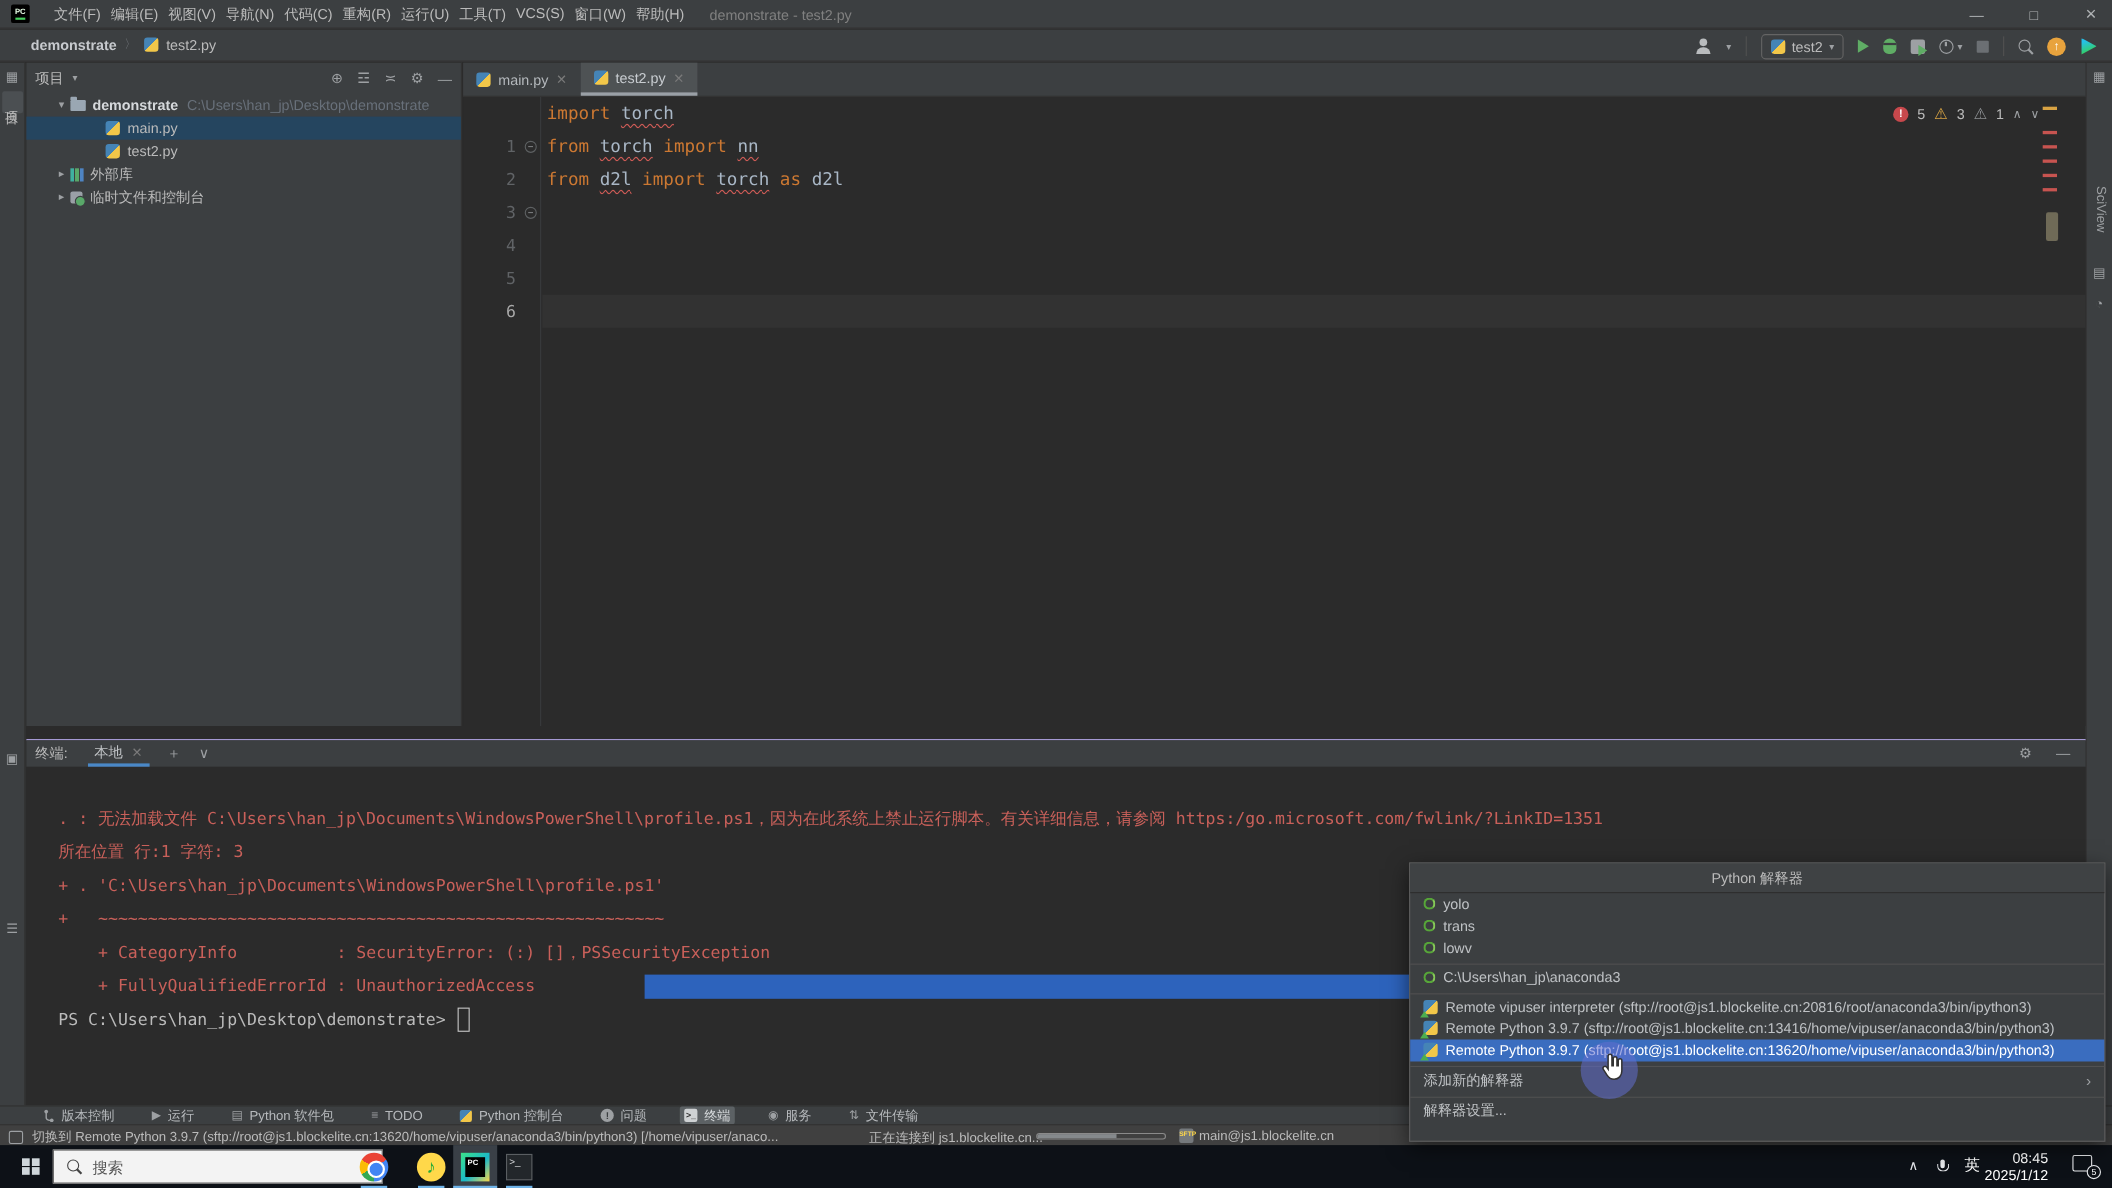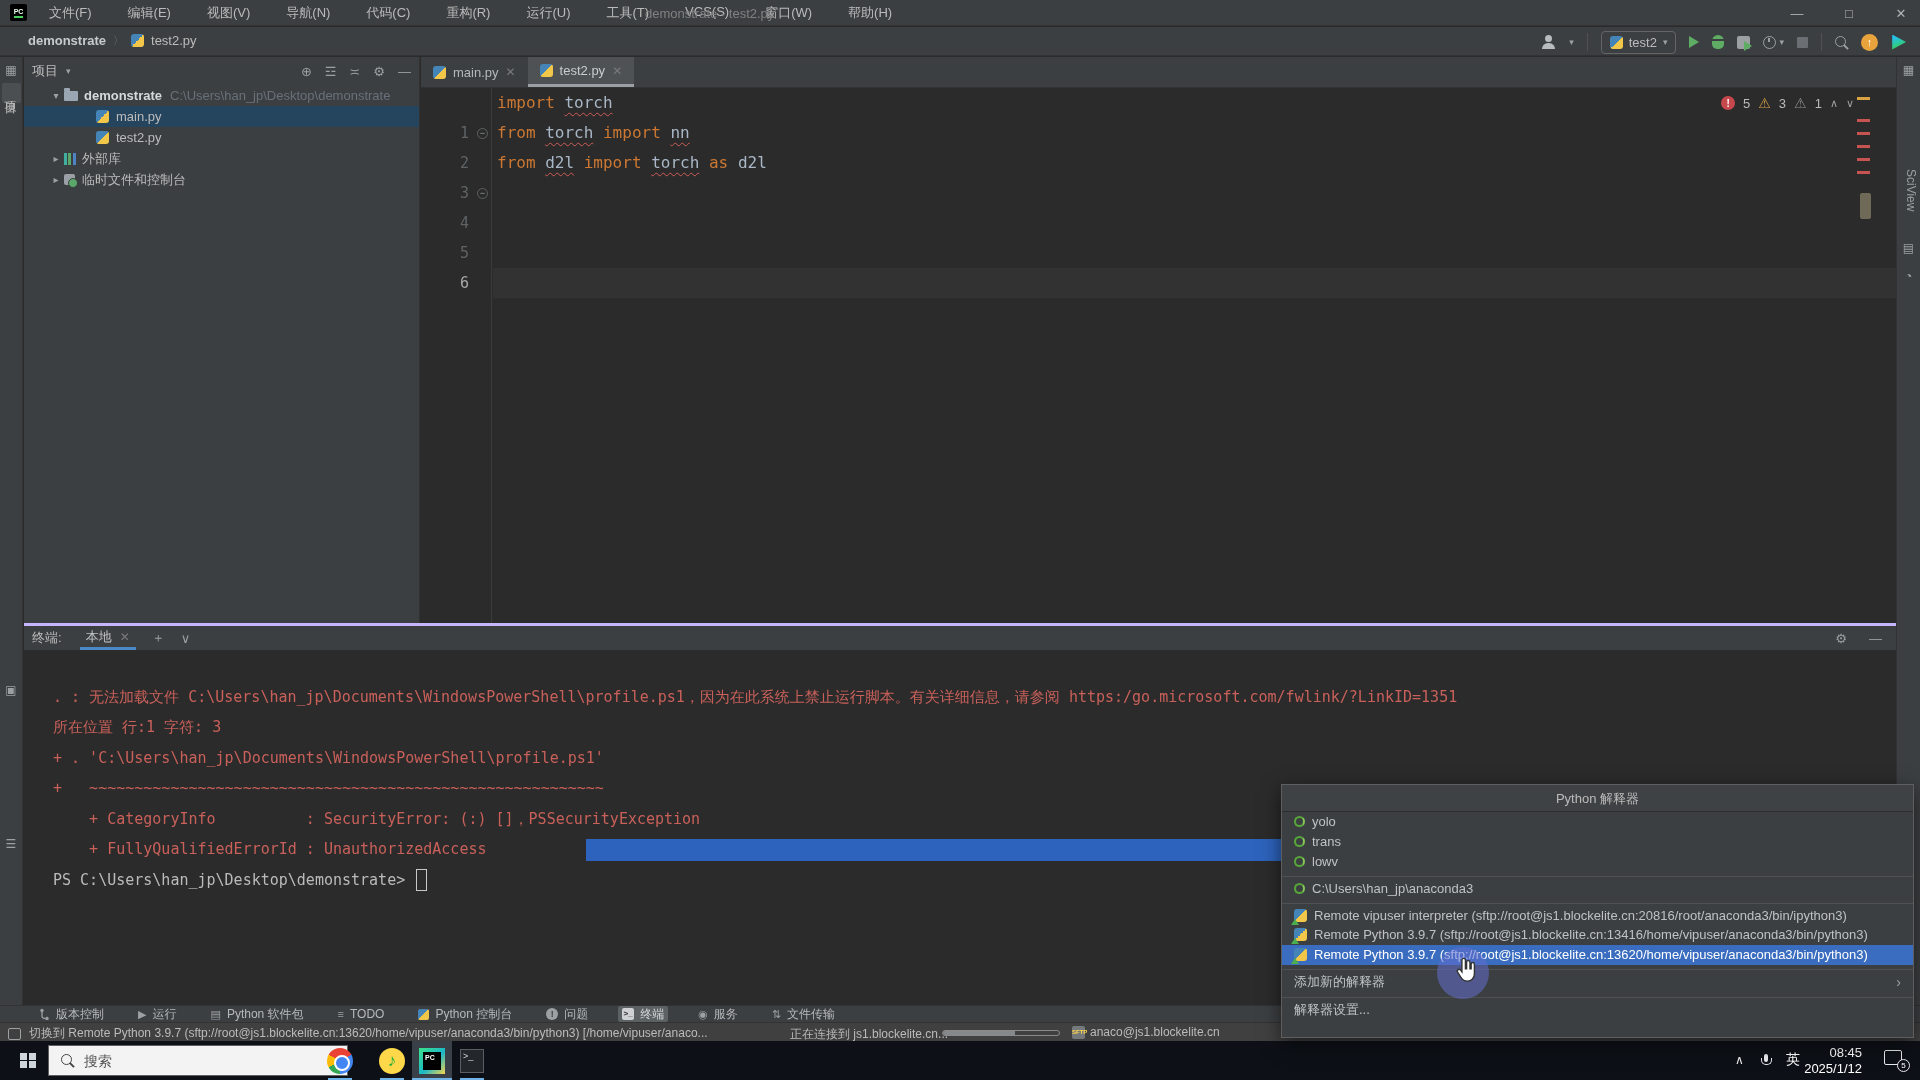--- a/index.html
+++ b/index.html
@@ -3,21 +3,21 @@
 <meta charset="utf-8">
 <style>
   *{margin:0;padding:0;box-sizing:border-box}
   html,body{width:1920px;height:1080px;overflow:hidden}
   body{font-family:"Liberation Sans","DejaVu Sans",sans-serif;background:#2b2b2b;color:#bbbbbb;position:relative;font-size:13px}
 
   
   #titlebar{position:absolute;left:0;top:0;width:1920px;height:26px;background:#3c3f41;border-bottom:1px solid #323232;display:flex;align-items:center}
   .pc-logo{width:17px;height:17px;background:#000;margin-left:10px;border-radius:2px;display:flex;flex-direction:column;align-items:center;justify-content:center;font-size:7px;font-weight:bold;color:#e8ffe8}
   .pc-logo i{display:block;width:9px;height:2px;background:#47d15f;margin-top:1px}
-  #menus{display:flex;gap:36px;margin-left:22px;color:#bbbbbb}
+  #menus{display:flex;gap:9px;margin-left:22px;color:#bbbbbb}
   .menu-item{cursor:default}
   #win-title{position:absolute;left:645px;top:6px;color:#808080}
   #win-controls{position:absolute;right:8px;top:0;height:26px;display:flex;align-items:center;gap:30px;color:#b0b3b5;font-size:13px}
   #win-controls span{width:22px;text-align:center}
 
   
   #toolbar{position:absolute;left:0;top:27px;width:1920px;height:29px;background:#3c3f41;border-bottom:1px solid #323232}
   #breadcrumb{position:absolute;left:28px;top:6px;display:flex;align-items:center;gap:7px}
   .crumb-proj{color:#c7cace;font-weight:bold}
   .crumb-sep{color:#6f7377;font-size:11px}
@@ -85,21 +85,21 @@
   #inspections{position:absolute;right:42px;top:38px;display:flex;align-items:center;gap:8px;color:#bbbbbb}
   .err-circ{width:14px;height:14px;border-radius:50%;background:#c7484c;color:#fff;font-size:10px;font-weight:bold;display:flex;align-items:center;justify-content:center}
   .warn-tri{color:#d6a243;font-size:14px}
   .weak-tri{color:#8c8f92;font-size:14px}
   .insp-chev{color:#9da0a3;font-size:11px}
   .stripe-mark{position:absolute;width:13px;height:3px;right:26px}
   .sm-y{background:#d9a343}.sm-r{background:#c75450}
   .scroll-thumb{position:absolute;right:25px;width:11px;height:26px;background:rgba(168,158,123,.55);border-radius:2px}
 
   
-  #terminal{position:absolute;left:24px;top:623px;width:1872px;height:346px;background:#2b2b2b;border-top:3px solid #c4b5fd}
+  #terminal{position:absolute;left:24px;top:672px;width:1872px;height:346px;background:#2b2b2b;border-top:1px solid #c4b5fd}
   #term-header{height:24px;background:#3c3f41;display:flex;align-items:center;position:relative}
   #term-header .tlabel{margin-left:8px;color:#bbbbbb}
   .term-tab{margin-left:18px;height:24px;display:flex;align-items:center;gap:8px;border-bottom:3px solid #4a88c7;padding:0 6px;color:#c0c3c6}
   .term-plus,.term-dd{color:#9da0a3;margin-left:16px;font-size:13px}
   #term-header-right{position:absolute;right:14px;display:flex;gap:22px;color:#9da0a3;font-size:13px}
   #term-body{position:absolute;left:0;top:24px;right:0;bottom:0;padding:1px 0 0 29px;font-family:"DejaVu Sans Mono",monospace;font-size:15px;color:#bbbbbb}
   .term-line{height:30.5px;line-height:30.5px;white-space:pre;position:relative}
   .term-line.red{color:#c9605a}
   .term-link{color:#5394ec;text-decoration:underline}
   .sel-fill{position:absolute;left:533px;top:5px;width:711px;height:22px;background:#2d63bc}
@@ -489,21 +489,21 @@
   <span id="sb-left">
     <span class="sb-winico"></span>
     <span>切换到 Remote Python 3.9.7 (sftp://root@js1.blockelite.cn:13620/home/vipuser/anaconda3/bin/python3) [/home/vipuser/anaco...</span>
   </span>
   <span id="sb-connect">正在连接到 js1.blockelite.cn...</span>
   <span class="progress">
       <i></i>
     </span>
   <span id="sb-sftp">
     <span class="sftp-ico">SFTP</span>
-    <span>anaco@js1.blockelite.cn</span>
+    <span>main@js1.blockelite.cn</span>
   </span>
 </div>
 
 <div id="taskbar">
   <div id="start-btn">
     <span class="win-logo">
         <i></i>
         <i></i>
         <i></i>
         <i></i>

